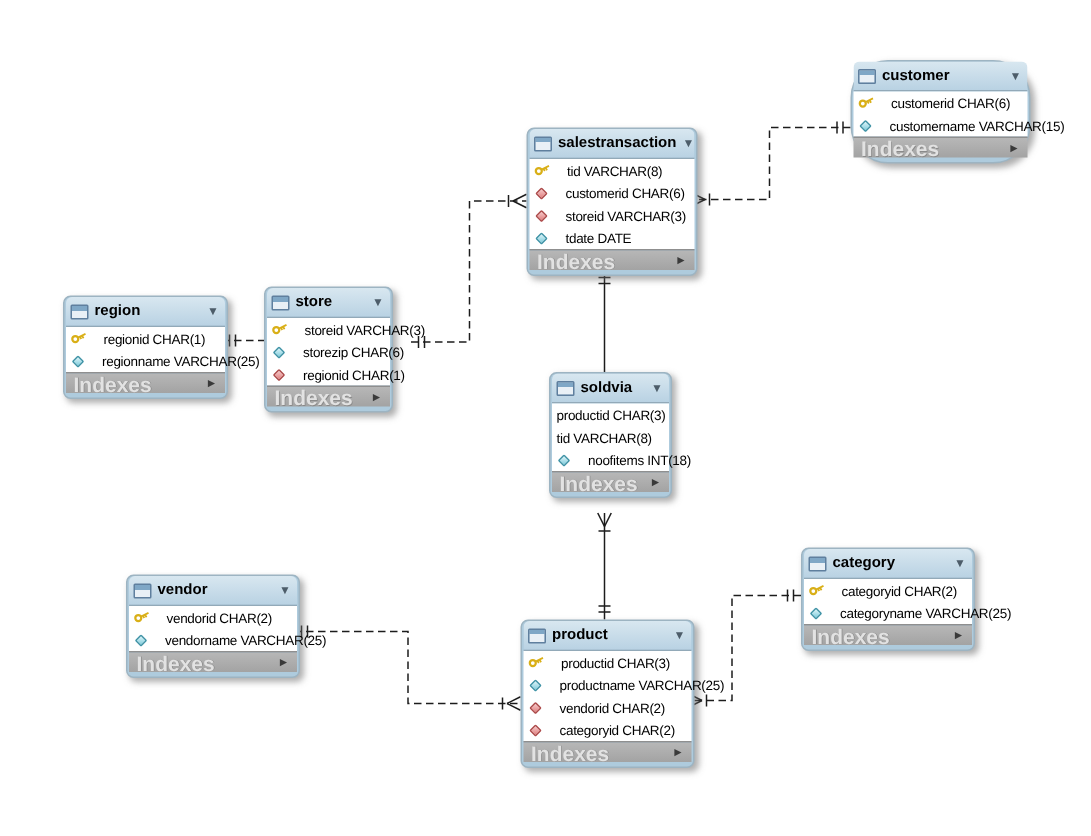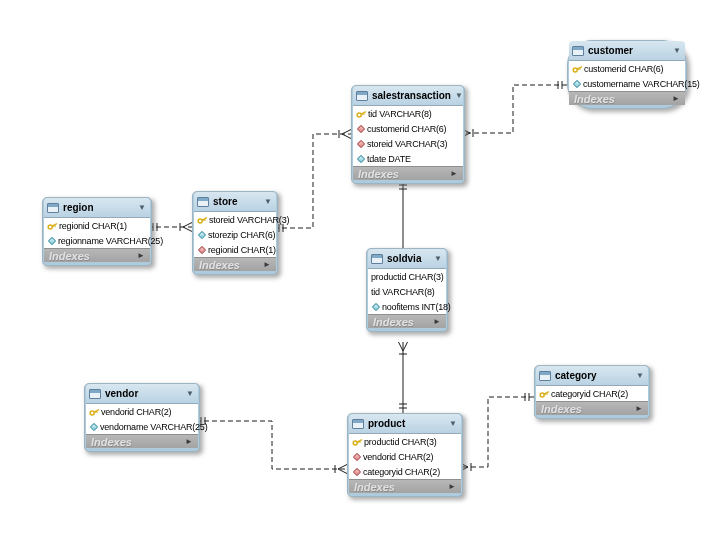--- a/index.html
+++ b/index.html
@@ -23,32 +23,32 @@
     background:linear-gradient(var(--header-light),var(--header));
     border-radius:4px 4px 0 0;border-bottom:1px solid #92a9b8;
   }
   .tbl-icon{
     width:12px;height:10px;flex:none;border:1px solid #5f7f9e;border-radius:1px;
     background:linear-gradient(#7fa7c6 0 3px,#e9f0f6 3px);box-sizing:border-box;
   }
   .tname{font-size:10px;font-weight:bold;color:#000;white-space:nowrap;}
   .collapse{margin-left:auto;font-size:8px;color:#4d5d6a;line-height:1;}
   .tbody{background:#fff;}
-  .field{height:15px;display:flex;align-items:center;gap:1px;padding:0 3px;white-space:nowrap;}
+  .field{height:15px;display:flex;align-items:center;gap:11px;padding:0 3px;white-space:nowrap;}
   .flabel{font-size:9px;letter-spacing:-.2px;color:#000;}
   .ficon{flex:none;display:inline-block;}
   .diamond{width:6px;height:6px;transform:rotate(45deg);border-radius:1px;box-sizing:border-box;margin:0 2px;}
   .diamond.attr{background:linear-gradient(135deg,#def5f9,var(--attr));border:1px solid var(--attr-border);}
   .diamond.fk{background:linear-gradient(135deg,#f7caca,var(--fk));border:1px solid var(--fk-border);}
   .indexes{
     height:13px;display:flex;align-items:center;padding:0 5px;
     background:linear-gradient(var(--indexes),var(--indexes-dark));
     border-top:1px solid #8f8f8f;
   }
-  .idx-label{font-size:11px;font-weight:bold;color:#e2e2e2;text-shadow:.5px .5px 0 #8a8a8a;font-style:italic;}
+  .idx-label{font-size:14px;font-weight:bold;color:#e2e2e2;text-shadow:.5px .5px 0 #8a8a8a;}
   .idx-arrow{margin-left:auto;font-size:8px;color:#3a3a3a;line-height:1;}
 </style>
 </head>
 <body>
 
 <div id="diagram" style="--header: #b9d2e3; --header-light: #d8e7f0; --frame: #9db4c2; --strip: #aecbdd; --indexes: #b7b7b7; --indexes-dark: #a3a3a3; --line: #1c1c1c; --key: #d9af17; --attr: #7ecbdb; --attr-border: #3f93a6; --fk: #e08080; --fk-border: #ad4a4a;">
   <svg id="rel-svg" width="727" height="557">
       <g>
         <polyline points="567,85 513,85 513,133 461,133" class="rel dashed"></polyline>
         <line x1="562" y1="81" x2="562" y2="89" class="rel solid"></line>
@@ -179,21 +179,21 @@
         <div class="field">
           <span class="ficon diamond attr"></span>
           <span class="flabel">regionname VARCHAR(25)</span>
         </div>
       </div>
     <div class="indexes">
       <span class="idx-label">Indexes</span>
       <span class="idx-arrow">►</span>
     </div>
   </div>
-    <div class="tbl" style="left: 192px; top: 191px; width: 82px; text-align: center;">
+    <div class="tbl" style="left: 176px; top: 191px; width: 82px; text-align: center;">
     <div class="thead">
       <span class="tbl-icon"></span>
       <span class="tname">store</span>
       <span class="collapse">▼</span>
     </div>
     <div class="tbody">
         <div class="field">
           <span class="ficon"><svg width="11" height="10">
               <circle cx="3.2" cy="6" r="2" fill="none" stroke="var(--key)" stroke-width="1.5"></circle>
               <path d="M5 5 L10 2.6 M7.6 3.7 l1.1 1.8 M6.2 4.4 l1 1.6" stroke="var(--key)" stroke-width="1.2" fill="none"></path>
@@ -269,20 +269,24 @@
     </div>
     <div class="tbody">
         <div class="field">
           <span class="ficon"><svg width="11" height="10">
               <circle cx="3.2" cy="6" r="2" fill="none" stroke="var(--key)" stroke-width="1.5"></circle>
               <path d="M5 5 L10 2.6 M7.6 3.7 l1.1 1.8 M6.2 4.4 l1 1.6" stroke="var(--key)" stroke-width="1.2" fill="none"></path>
             </svg></span>
           <span class="flabel">productid CHAR(3)</span>
         </div>
         <div class="field">
+          <span class="ficon diamond attr"></span>
+          <span class="flabel">productname VARCHAR(25)</span>
+        </div>
+        <div class="field">
           <span class="ficon diamond fk"></span>
           <span class="flabel">vendorid CHAR(2)</span>
         </div>
         <div class="field">
           <span class="ficon diamond fk"></span>
           <span class="flabel">categoryid CHAR(2)</span>
         </div>
       </div>
     <div class="indexes">
       <span class="idx-label">Indexes</span>
@@ -295,20 +299,24 @@
       <span class="tname">category</span>
       <span class="collapse">▼</span>
     </div>
     <div class="tbody">
         <div class="field">
           <span class="ficon"><svg width="11" height="10">
               <circle cx="3.2" cy="6" r="2" fill="none" stroke="var(--key)" stroke-width="1.5"></circle>
               <path d="M5 5 L10 2.6 M7.6 3.7 l1.1 1.8 M6.2 4.4 l1 1.6" stroke="var(--key)" stroke-width="1.2" fill="none"></path>
             </svg></span>
           <span class="flabel">categoryid CHAR(2)</span>
+        </div>
+        <div class="field">
+          <span class="ficon diamond attr"></span>
+          <span class="flabel">categoryname VARCHAR(25)</span>
         </div>
       </div>
     <div class="indexes">
       <span class="idx-label">Indexes</span>
       <span class="idx-arrow">►</span>
     </div>
   </div>
   </div>
 
 </body></html>

